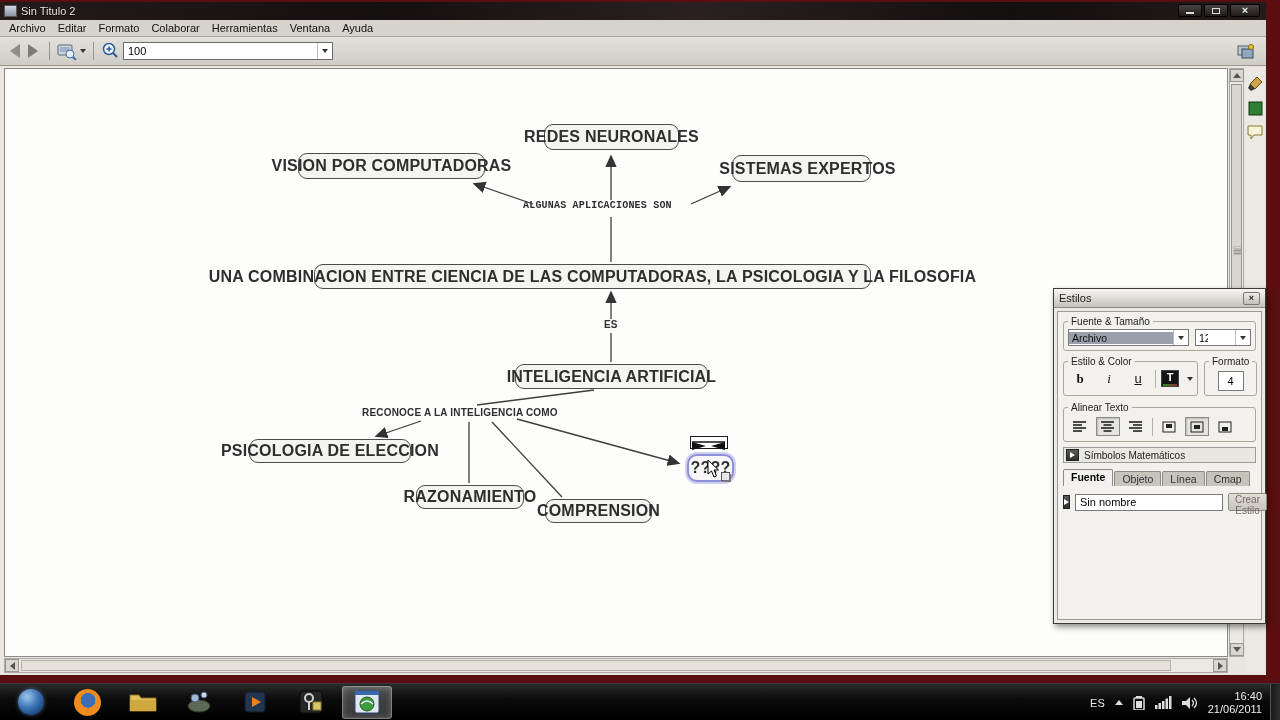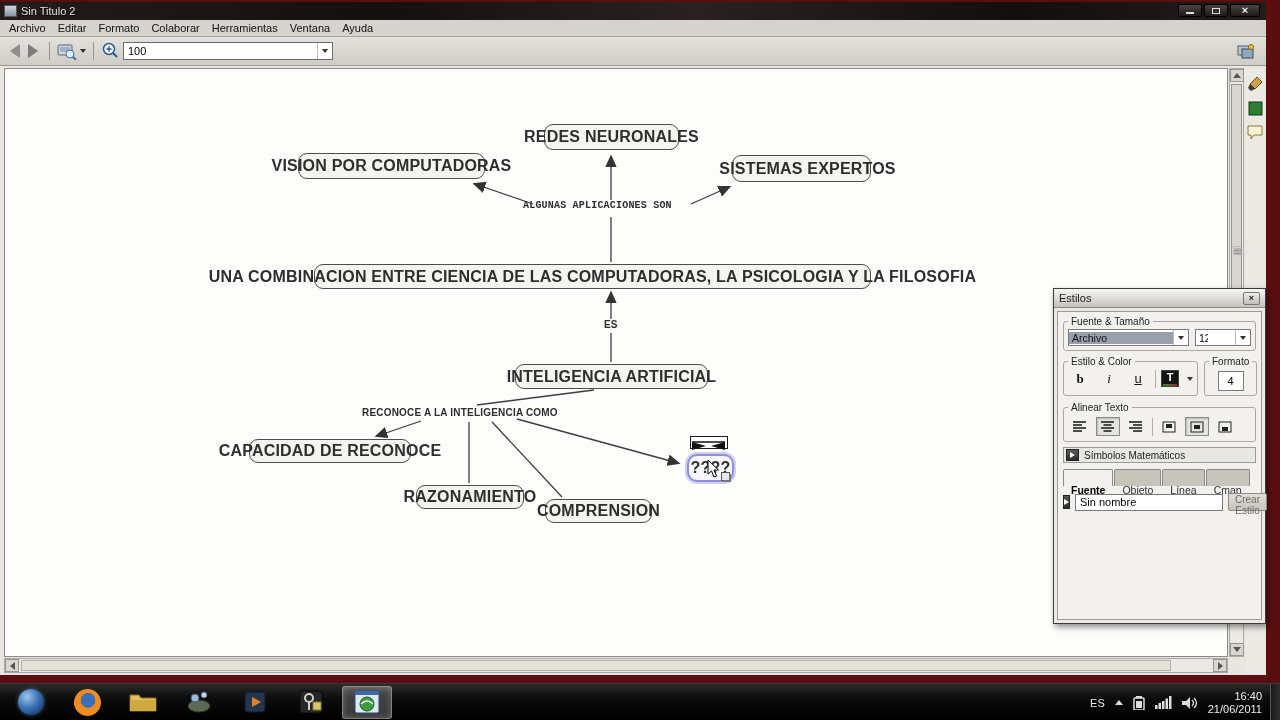--- a/index.html
+++ b/index.html
@@ -71,21 +71,21 @@
   .tcolor { width:18px; height:17px; background:#141414; color:#fff; font-size:11px; font-weight:bold; display:flex; flex-direction:column; align-items:center; justify-content:center; border:1px solid #444; }
   .tcolor .bar { width:14px; height:3px; background:linear-gradient(90deg,#2a8f2a,#9c2a2a); margin-top:1px; }
   .margin-box { width:26px; height:20px; border:1px solid #7a7a7a; background:#fff; display:flex; align-items:center; justify-content:center; font-size:11px; margin:2px auto 0; }
   .align-row { display:flex; align-items:center; gap:4px; padding:2px 0 1px; }
   .al-btn { width:24px; height:19px; display:flex; align-items:center; justify-content:center; border:1px solid transparent; }
   .al-btn.pressed { border:1px solid #8a8a8a; background:#e6e4de; box-shadow:inset 1px 1px 2px rgba(0,0,0,.2); }
   .expander { height:16px; border:1px solid #9a9a9a; background:#e9e7e1; display:flex; align-items:center; gap:5px; padding:0 2px; margin-bottom:6px; }
   .exp-btn { width:13px; height:12px; background:linear-gradient(#5a5a5a,#2e2e2e); border:1px solid #222; display:flex; align-items:center; justify-content:center; }
   .exp-label { font-size:10px; color:#222; }
   .tabs { display:flex; align-items:flex-end; height:17px; margin-bottom:7px; }
-  .tab { font-size:10.5px; padding:14px 7px 2px; border:1px solid #8a8a8a; border-bottom:none; background:#c7c4bc; color:#333; margin-right:1px; border-radius:2px 2px 0 0; height:15px; }
+  .tab { font-size:10.5px; padding:1px 7px 2px; border:1px solid #8a8a8a; border-bottom:none; background:#c7c4bc; color:#333; margin-right:1px; border-radius:2px 2px 0 0; height:15px; }
   .tab.active { background:#f2f1ed; height:17px; font-weight:bold; color:#000; }
   .palette-bottom { display:flex; align-items:center; gap:5px; }
   .name-input { flex:1; height:17px; border:1px solid #7a7a7a; font-size:11px; padding-left:4px; font-family:"Liberation Sans",sans-serif; background:#fff; }
   .create-btn { height:18px; font-size:10px; padding:0 6px; background:linear-gradient(#e2dfd8,#c6c3bb); border:1px solid #8f8b83; border-radius:2px; color:#6e6a64; }
 
   
   .taskbar { position:absolute; left:0; bottom:0; width:1280px; height:37px; background:linear-gradient(#2b2b2b,#0c0c0c 40%,#000); border-top:1px solid #3a3a3a; display:flex; align-items:center; }
   .tb-apps { display:flex; align-items:center; gap:6px; padding-left:6px; }
   .tb-icon { width:50px; height:33px; border-radius:3px; display:flex; align-items:center; justify-content:center; }
   .tb-icon.active { background:rgba(255,255,255,.22); border:1px solid rgba(255,255,255,.35); box-shadow:inset 0 0 6px rgba(255,255,255,.25); }
@@ -192,21 +192,21 @@
         </svg>
 
         <div class="node" style="left:539px;top:55px;width:135px;height:26px;">REDES NEURONALES</div>
         <div class="node" style="left:293px;top:84px;width:187px;height:26px;">VISION POR COMPUTADORAS</div>
         <div class="node" style="left:727px;top:86px;width:139px;height:27px;padding-left:12px;">SISTEMAS EXPERTOS</div>
         <div class="link-label" style="left:518px;top:131px;font-family:Liberation Mono, monospace;">ALGUNAS APLICACIONES SON</div>
         <div class="node" style="left:309px;top:195px;width:557px;height:25px;">UNA COMBINACION ENTRE CIENCIA DE LAS COMPUTADORAS, LA PSICOLOGIA Y LA FILOSOFIA</div>
         <div class="link-label" style="left:599px;top:250px;">ES</div>
         <div class="node" style="left:510px;top:295px;width:193px;height:25px;">INTELIGENCIA ARTIFICIAL</div>
         <div class="link-label" style="left:357px;top:338px;">RECONOCE A LA INTELIGENCIA COMO</div>
-        <div class="node" style="left:244px;top:370px;width:162px;height:24px;">CAPACIDAD DE RECONOCE</div>
+        <div class="node" style="left:244px;top:370px;width:162px;height:24px;">PSICOLOGIA DE ELECCION</div>
         <div class="node" style="left:411px;top:416px;width:108px;height:24px;">RAZONAMIENTO</div>
         <div class="node" style="left:540px;top:430px;width:107px;height:24px;">COMPRENSION</div>
 
         <div class="conn-handle" style="left:685px;top:367px;">
           <svg width="35" height="10" viewBox="0 0 35 10">
             <line x1="1" y1="1" x2="34" y2="1" stroke="#111" stroke-width="1.5"></line>
             <polygon points="1,1 1,9 15,5" fill="#111"></polygon>
             <polygon points="34,1 34,9 20,5" fill="#111"></polygon>
           </svg>
         </div>

